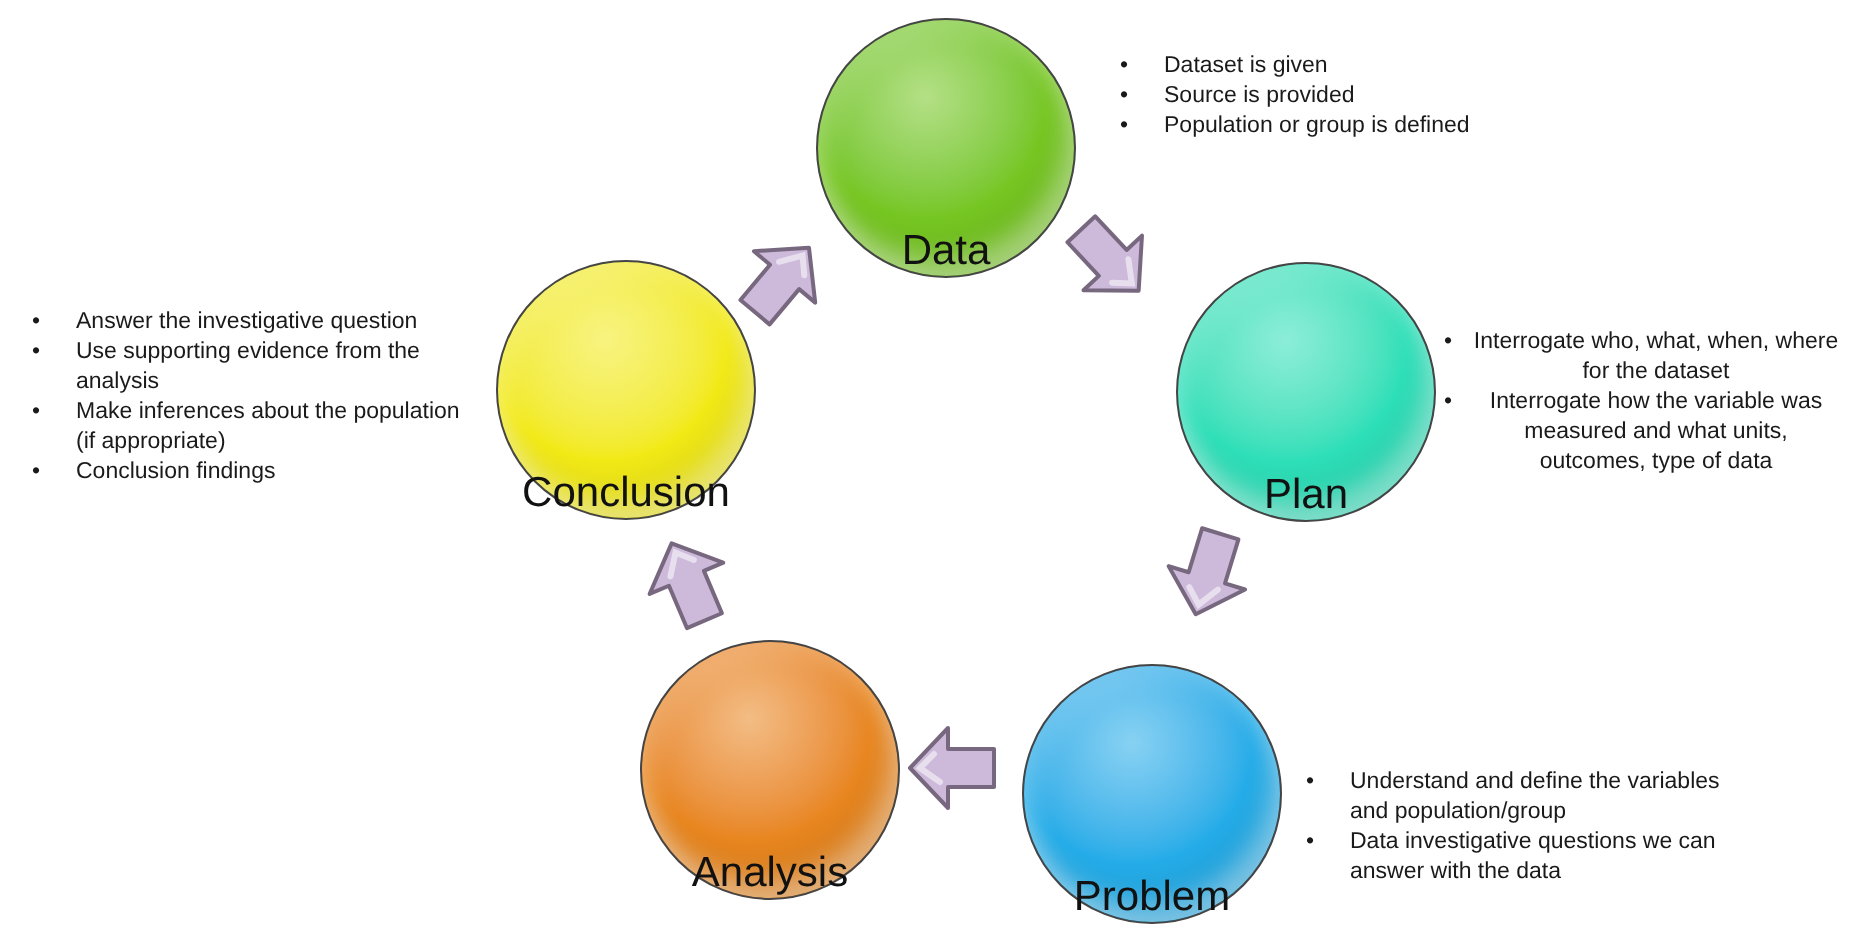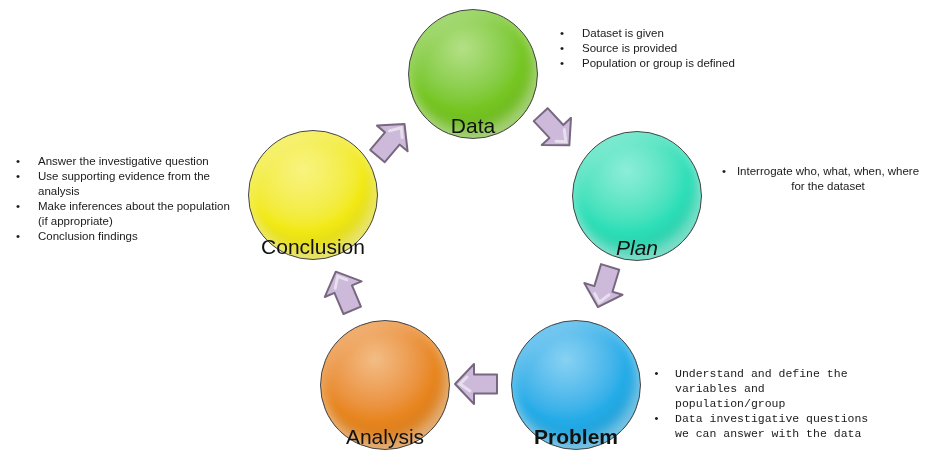--- a/index.html
+++ b/index.html
@@ -16,33 +16,33 @@
     font-size:21px; color:#111;
     background: var(--c);
     background: radial-gradient(circle at 42% 30%,
                  color-mix(in srgb, var(--c) 55%, white) 0%,
                  var(--c) 52%,
                  color-mix(in srgb, var(--c) 80%, black) 100%);
     box-shadow: inset -4px -9px 12px rgba(255,255,255,0.40),
                 inset  5px  7px 12px rgba(255,255,255,0.18);
   }
   .c-data       { left:408px; top:9px;   }
-  .c-plan       { left:572px; top:131px;font-style:italic; }
-  .c-problem    { left:511px; top:320px;font-weight:bold; }
+  .c-plan       { left:588px; top:131px; }
+  .c-problem    { left:511px; top:332px; }
   .c-analysis   { left:320px; top:320px; }
   .c-conclusion { left:248px; top:130px; }
 
   
   .bullets { position:absolute; font-size:11.5px; line-height:15px; color:#1a1a1a; }
   .bullet-item { display:flex; align-items:flex-start; }
   .bullet-item::before { content:"\2022"; flex:0 0 22px; width:22px; font-size:11.5px; }
   .btext { flex:1 1 auto; }
   .l-data       { left:560px; top:26px;  width:270px; }
   .l-plan       { left:713px; top:164px; width:208px;text-align:center; }
-  .l-problem    { left:653px; top:366px; width:222px;font-family:Liberation Mono, monospace; }
+  .l-problem    { left:653px; top:384px; width:222px; }
   .l-analysis   { left:60px;  top:363px; width:250px; }
   .l-conclusion { left:16px;  top:154px; width:225px; }
 
   
   .arrow {
     position:absolute; width:44px; height:46px;
     transform: translate(-50%,-50%) rotate(var(--r));
   }
   .arrow svg { display:block; width:44px; height:46px; }
   .arrow-body { fill:var(--af); stroke:var(--as); stroke-width:2; stroke-linejoin:round; }
@@ -86,20 +86,23 @@
       <span class="btext">Source is provided</span>
     </div>
     <div class="bullet-item">
       <span class="btext">Population or group is defined</span>
     </div>
   </div>
 
   <div class="bullets l-plan">
     <div class="bullet-item">
       <span class="btext">Interrogate who, what, when, where for the dataset</span>
+    </div>
+    <div class="bullet-item">
+      <span class="btext">Interrogate how the variable was measured and what units, outcomes, type of data</span>
     </div>
   </div>
 
   <div class="bullets l-problem">
     <div class="bullet-item">
       <span class="btext">Understand and define the variables and population/group</span>
     </div>
     <div class="bullet-item">
       <span class="btext">Data investigative questions we can answer with the data</span>
     </div>

